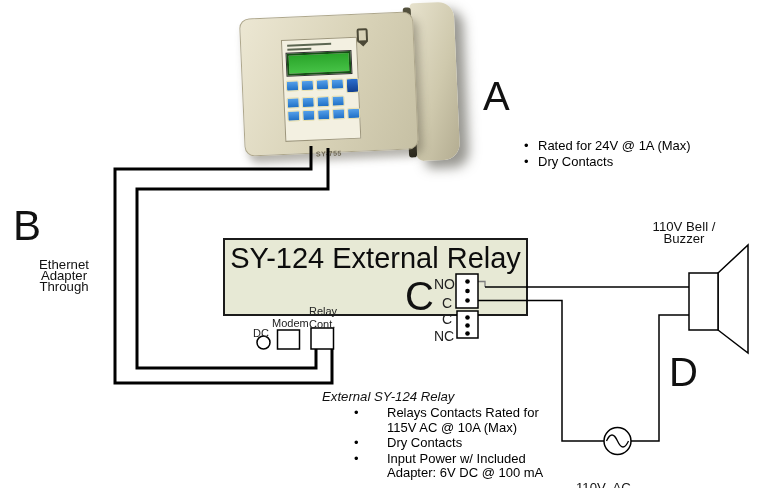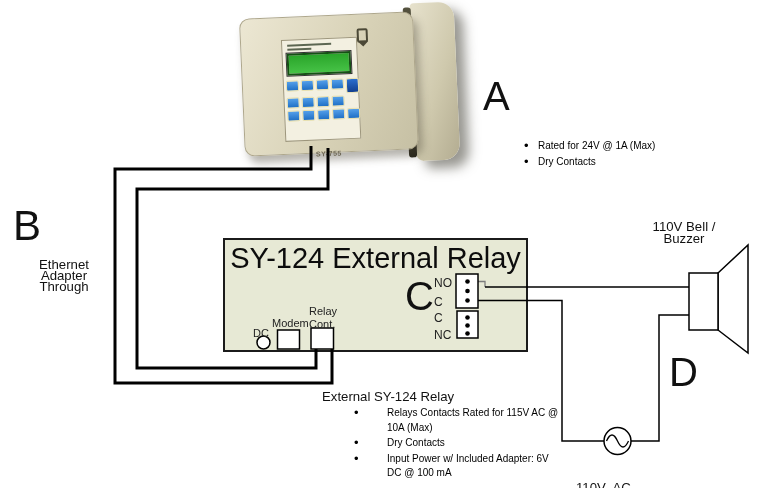--- a/index.html
+++ b/index.html
@@ -11,29 +11,29 @@
 
   
   .body-text{position:absolute;font-size:13.2px;line-height:15px;color:#111;}
   .center{text-align:center;}
   .pre{white-space:pre;}
   .blist{position:absolute;}
   .brow{display:flex;align-items:flex-start;margin-bottom:1px;}
   .bdot{font-size:13px;line-height:14.5px;}
   .bdot-a{width:14px;}
   .bdot-x{width:33px;padding-left:2px;}
-  .btxt{font-size:10px;line-height:14.5px;}
+  .btxt{font-size:13px;line-height:14.5px;}
   .btxt-a{max-width:180px;}
   .btxt-x{max-width:172px;}
 
   
-  .relay-box{position:absolute;left:223px;top:238px;width:305px;height:114px;
+  .relay-box{position:absolute;left:223px;top:238px;width:305px;height:78px;
              background:#e7e9d5;border:2px solid #1b1b1b;box-sizing:border-box;z-index:1;}
   .relay-title{margin-top:3px;text-align:center;font-size:29px;line-height:1.05;color:#0c0c0c;}
-  .term-label{position:absolute;width:18px;font-size:12px;line-height:1;color:#222;z-index:4;}
+  .term-label{position:absolute;width:18px;text-align:right;font-size:14px;line-height:1;color:#222;z-index:4;}
   .conn-label{position:absolute;font-size:11px;line-height:1.2;color:#222;z-index:4;}
 
   
   svg.overlay{position:absolute;left:0;top:0;width:760px;height:488px;z-index:3;pointer-events:none;}
   .thick{fill:none;stroke:#000;stroke-width:3;}
   .thin{fill:none;stroke:#000;stroke-width:1.5;}
   .gray{fill:none;stroke:#7d7d7d;stroke-width:1.3;}
   .shape{fill:#fff;stroke:#000;stroke-width:1.5;}
   .dot{fill:#000;stroke:none;}
 
@@ -178,21 +178,21 @@
     <div class="conn-label" style="left:253px;top:327px;">DC</div>
     <div class="conn-label" style="left:272px;top:317px;">Modem</div>
     <div class="conn-label" style="left:309px;top:305px;width:26px;">Relay Cont.</div>
 
     <div class="body-text center" style="left:638px;top:221px;width:92px;line-height:12px;">
       <div>110V Bell /</div>
       <div>Buzzer</div>
     </div>
     <div class="body-text pre" style="left:576px;top:480px;">110V  AC</div>
 
-    <div class="body-text" style="left:322px;top:389px;">External SY-124 Relay</div>
+    <div class="body-text" style="left:322px;top:389px;font-style:italic;">External SY-124 Relay</div>
     <div class="blist" style="left:352px;top:406px;">
       <div class="brow">
         <span class="bdot bdot-x">•</span>
         <span class="btxt btxt-x">Relays Contacts Rated for 115V AC @ 10A (Max)</span>
       </div>
       <div class="brow">
         <span class="bdot bdot-x">•</span>
         <span class="btxt btxt-x">Dry Contacts</span>
       </div>
       <div class="brow">

